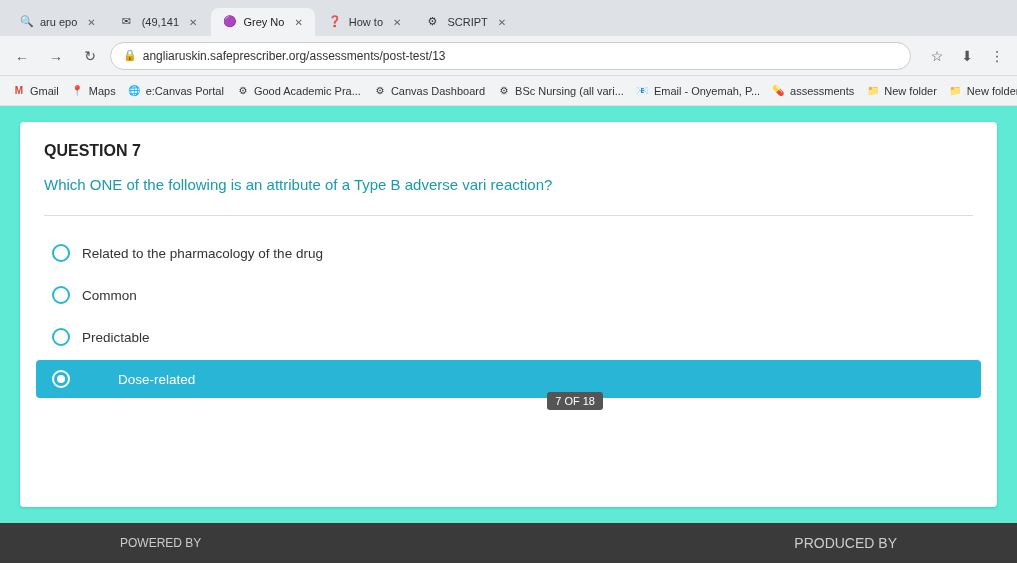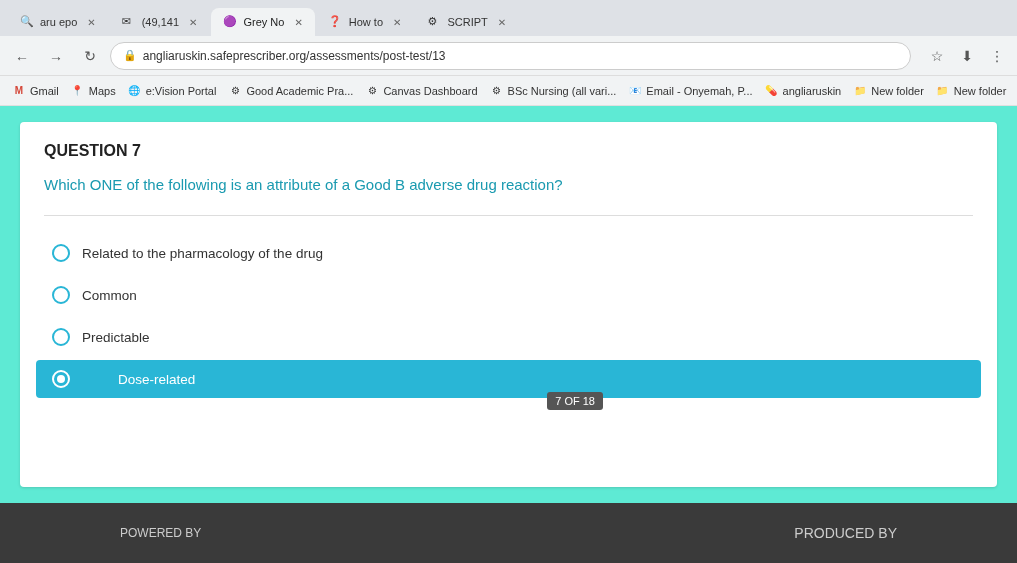--- a/index.html
+++ b/index.html
@@ -234,21 +234,21 @@
       transform: translateX(50%);
       margin-top: 24px;
     }
 
     .answer-options-wrapper {
       position: relative;
     }
 
     .footer-bar {
       background: #3a3a3a;
-      height: 60px;
+      height: 40px;
       display: flex;
       align-items: center;
       justify-content: space-between;
       padding: 0 120px;
     }
 
     .footer-text {
       color: #ccc;
       font-size: 12px;
     }
@@ -329,56 +329,56 @@
     <div class="bookmark-item">
       <span class="bookmark-icon" style="color:#d44638; font-weight:bold;">M</span>
       <span>Gmail</span>
     </div>
     <div class="bookmark-item">
       <span class="bookmark-icon">📍</span>
       <span>Maps</span>
     </div>
     <div class="bookmark-item">
       <span class="bookmark-icon">🌐</span>
-      <span>e:Vision Portal</span>
+      <span>e:Canvas Portal</span>
     </div>
     <div class="bookmark-item">
       <span class="bookmark-icon">⚙</span>
       <span>Good Academic Pra...</span>
     </div>
     <div class="bookmark-item">
       <span class="bookmark-icon">⚙</span>
       <span>Canvas Dashboard</span>
     </div>
     <div class="bookmark-item">
       <span class="bookmark-icon">⚙</span>
       <span>BSc Nursing (all vari...</span>
     </div>
     <div class="bookmark-item">
       <span class="bookmark-icon">📧</span>
       <span>Email - Onyemah, P...</span>
     </div>
     <div class="bookmark-item">
       <span class="bookmark-icon">💊</span>
-      <span>angliaruskin</span>
+      <span>assessments</span>
     </div>
     <div class="bookmark-item">
       <span class="bookmark-icon">📁</span>
       <span>New folder</span>
     </div>
     <div class="bookmark-item">
       <span class="bookmark-icon">📁</span>
       <span>New folder</span>
     </div>
   </div>
 
   <div class="page-content">
     <div class="quiz-container">
       <div class="question-label">QUESTION 7</div>
-      <div class="question-text">Which ONE of the following is an attribute of a Good B adverse drug reaction?</div>
+      <div class="question-text">Which ONE of the following is an attribute of a Type B adverse vari reaction?</div>
       <hr class="divider">
 
       <div class="answer-options-wrapper">
 
         <div class="answer-option">
           <div class="radio-circle">
             <div class="radio-inner" style="background:transparent;"></div>
           </div>
           <span>Related to the pharmacology of the drug</span>
         </div>

